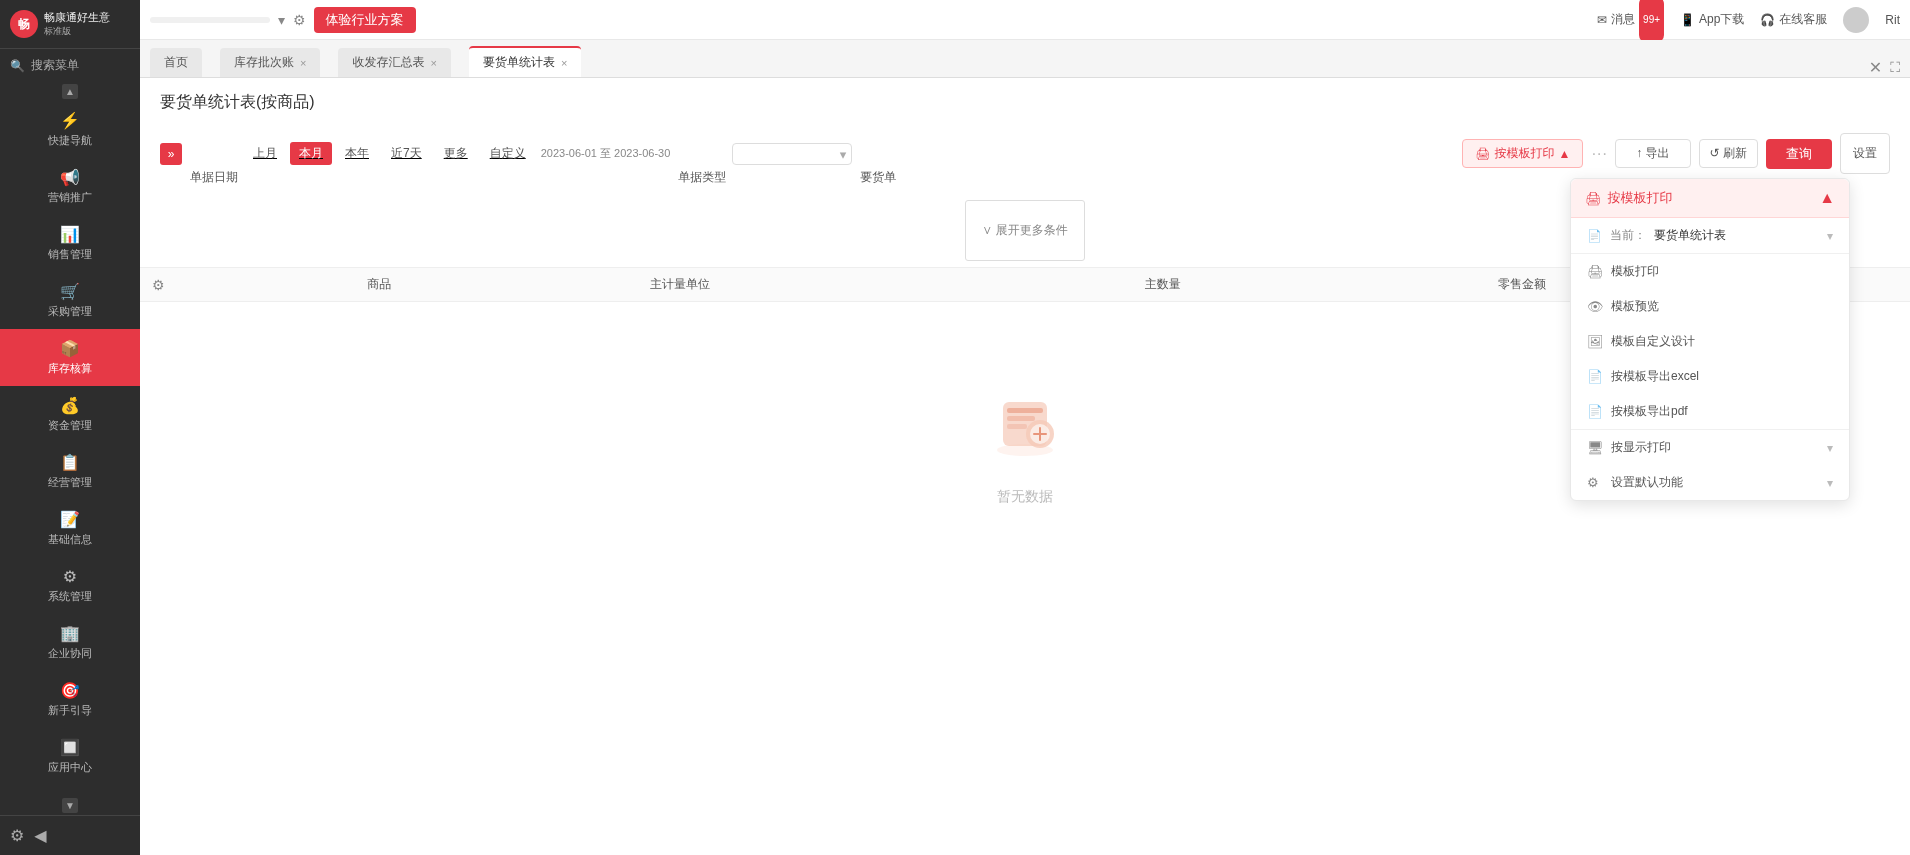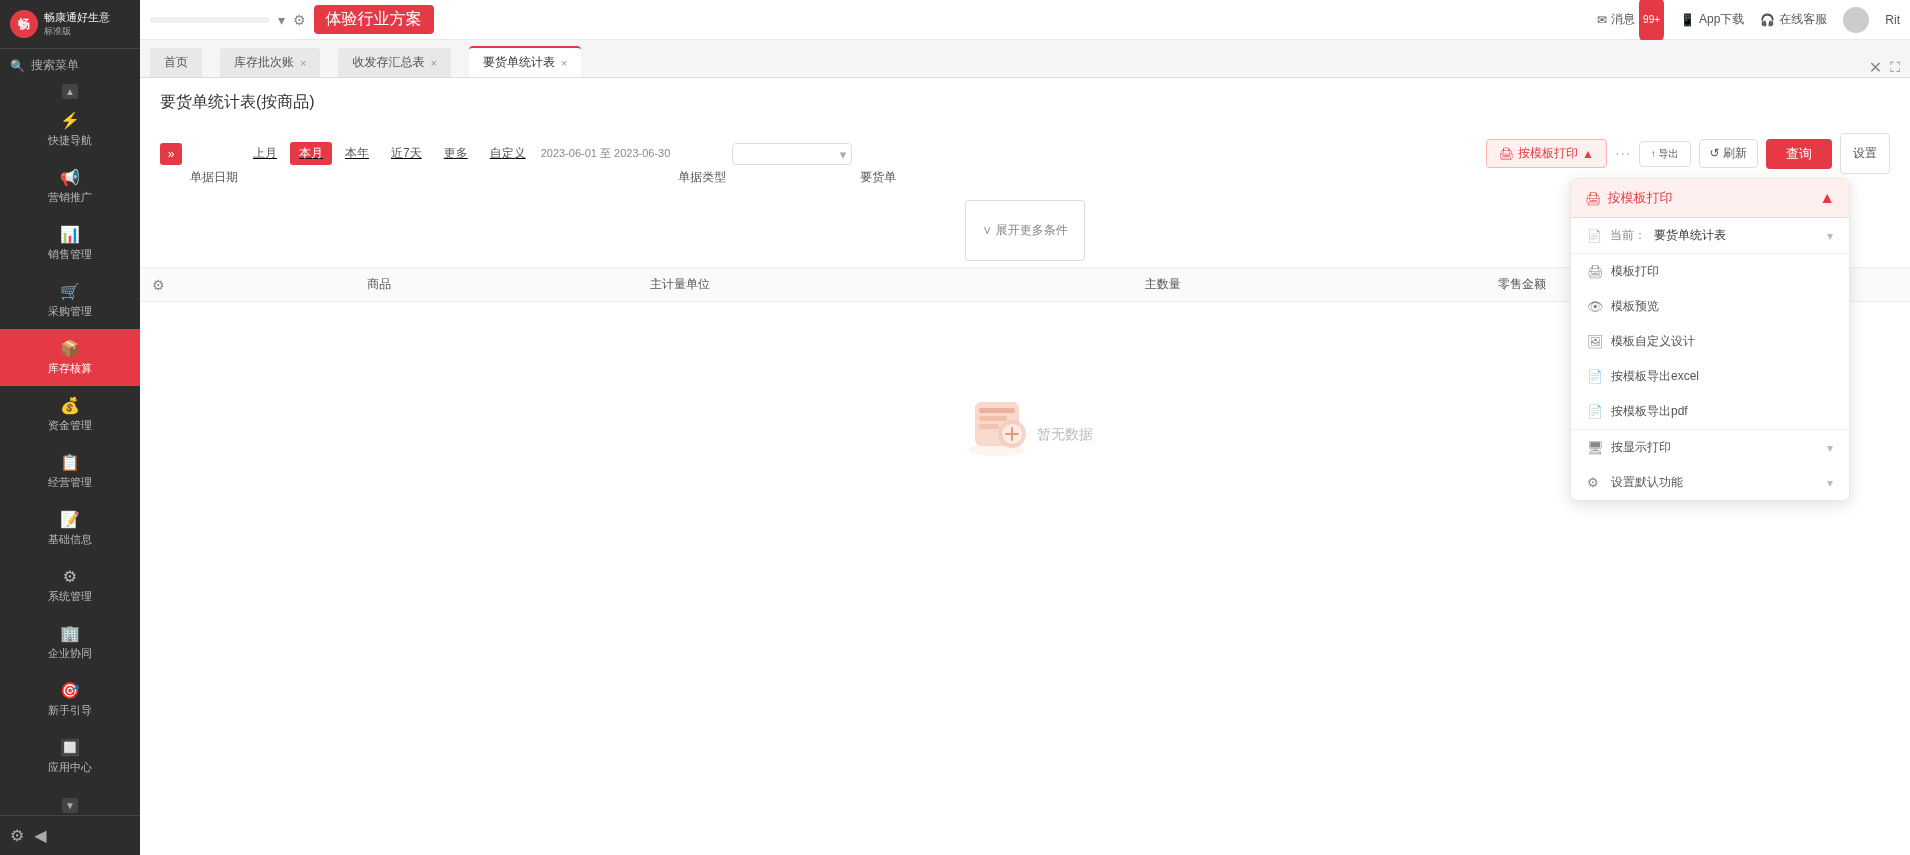--- a/index.html
+++ b/index.html
@@ -81,21 +81,21 @@
       color: #999;
       width: 120px;
     }
     .topbar-icon { color: #888; font-size: 14px; cursor: pointer; }
     .topbar-btn {
       background: #e63946;
       color: #fff;
       border: none;
       border-radius: 4px;
       padding: 4px 12px;
-      font-size: 16px;
+      font-size: 13px;
       cursor: pointer;
     }
     .topbar-right { margin-left: auto; display: flex; align-items: center; gap: 16px; }
     .topbar-right-item { display: flex; align-items: center; gap: 4px; color: #555; font-size: 12px; cursor: pointer; }
     .notif-badge {
       background: #e63946; color: #fff;
       border-radius: 8px; padding: 18px 4px;
       font-size: 10px;
     }
     .avatar { width: 26px; height: 26px; background: #ccc; border-radius: 50%; }
@@ -147,23 +147,23 @@
       padding: 5px 12px;
       border-radius: 4px;
       font-size: 12px;
       cursor: pointer;
       display: flex; align-items: center; gap: 4px;
     }
     .btn-export {
       background: #fff;
       border: 1px solid #ddd;
       color: #555;
-      padding: 5px 11px;
+      padding: 5px 20px;
       border-radius: 4px;
-      font-size: 10px;
+      font-size: 12px;
       cursor: pointer;
     }
     .btn-refresh {
       background: #fff;
       border: 1px solid #ddd;
       color: #555;
       padding: 5px 10px;
       border-radius: 4px;
       font-size: 12px;
       cursor: pointer;
@@ -249,21 +249,21 @@
       font-weight: 500;
       padding: 8px 12px;
       text-align: left;
       border-bottom: 1px solid #eee;
       white-space: nowrap;
     }
     .table-gear { color: #888; font-size: 14px; cursor: pointer; }
 
     
     .empty-state {
-      display: flex; flex-direction: row; align-items: center; justify-content: center;
+      display: flex; flex-direction: column; align-items: center; justify-content: center;
       padding: 80px 0;
     }
     .empty-icon { font-size: 60px; margin-bottom: 12px; }
     .empty-text { color: #bbb; font-size: 14px; }
 
     
     .dropdown-panel {
       position: absolute;
       top: 100px;
       right: 60px;

